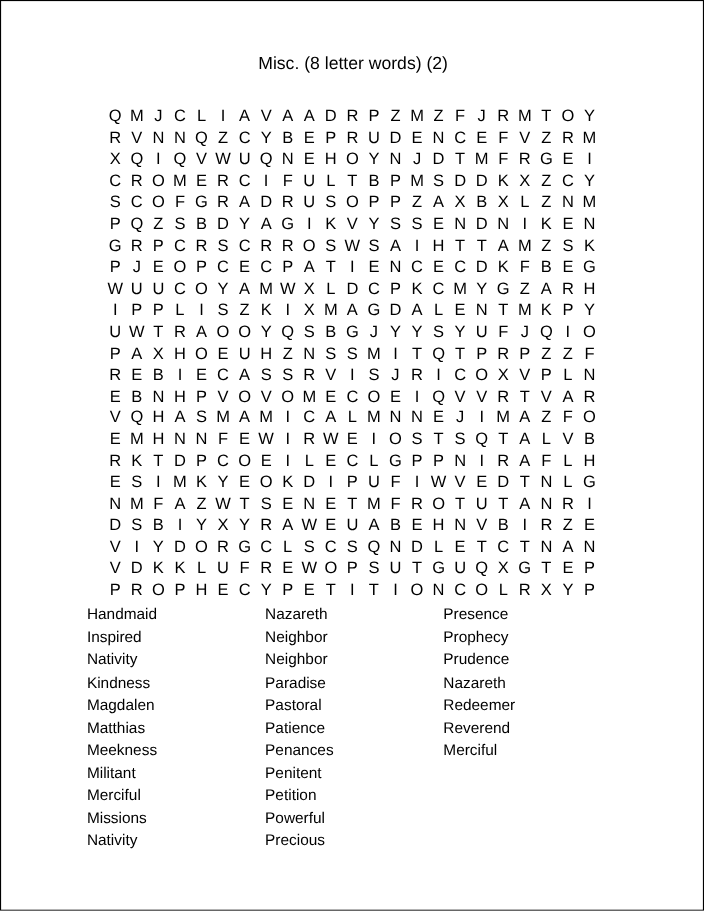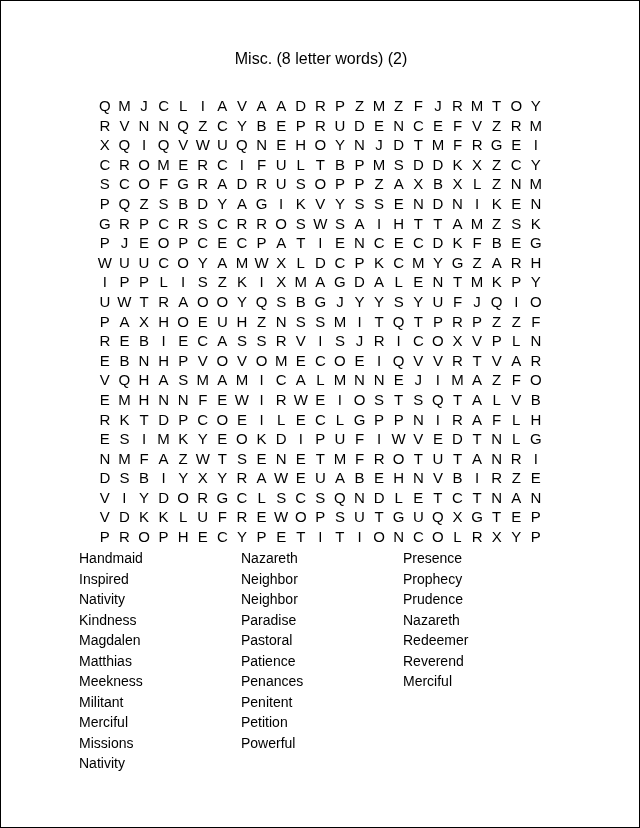--- a/index.html
+++ b/index.html
@@ -673,20 +673,21 @@
         <div class="word">Nazareth</div>
         <div class="word">Neighbor</div>
         <div class="word">Neighbor</div>
         <div class="word">Paradise</div>
         <div class="word">Pastoral</div>
         <div class="word">Patience</div>
         <div class="word">Penances</div>
         <div class="word">Penitent</div>
         <div class="word">Petition</div>
         <div class="word">Powerful</div>
+        <div class="word">Precious</div>
       </div>
     <div class="word-col c3">
         <div class="word">Presence</div>
         <div class="word">Prophecy</div>
         <div class="word">Prudence</div>
         <div class="word">Nazareth</div>
         <div class="word">Redeemer</div>
         <div class="word">Reverend</div>
         <div class="word">Merciful</div>
       </div>

